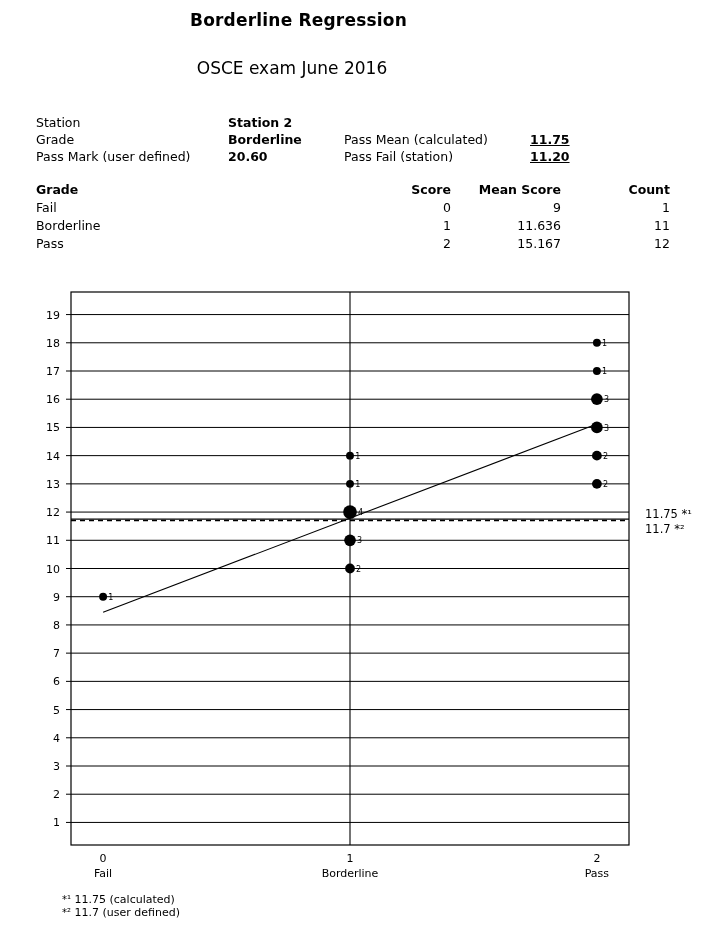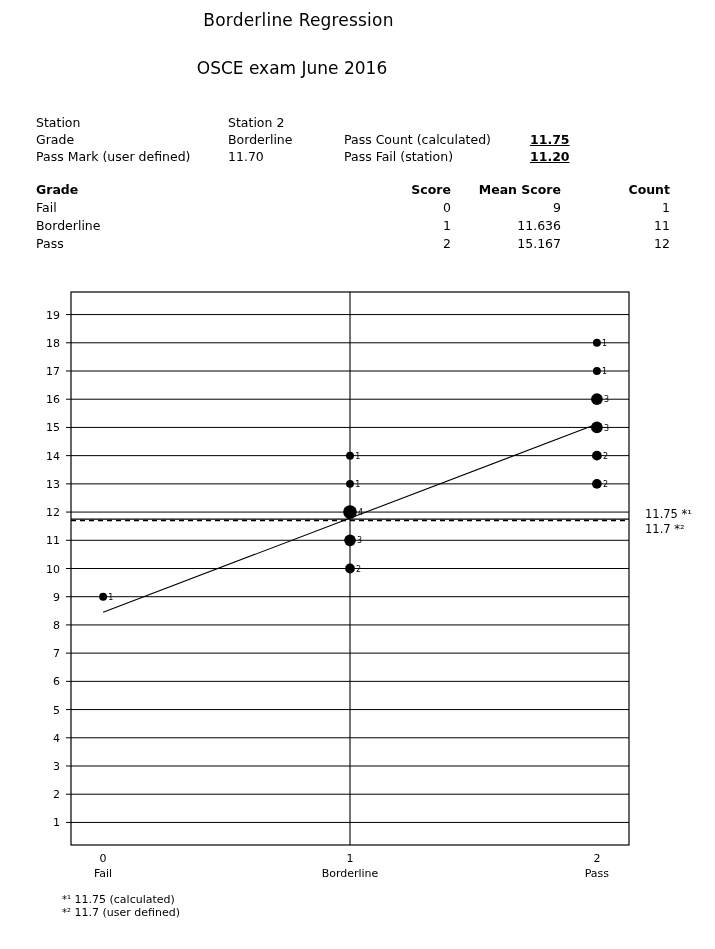--- a/index.html
+++ b/index.html
@@ -16,40 +16,41 @@
     overflow: hidden;
   }
 
   
   #title-main {
     position: absolute;
     top: 10px; left: 0; width: 597px;
     text-align: center;
     font-size: 17px;
     letter-spacing: 0.2px;
+    font-weight: bold;
   }
   #title-sub {
     position: absolute;
     top: 58px; left: 0; width: 584px;
     text-align: center;
     font-size: 17px;
   }
 
   
   #summary {
     position: absolute;
     top: 114px; left: 36px;
     width: 640px;
     font-size: 12.5px;
     line-height: 17px;
   }
   #summary table { border-collapse: collapse; }
   #summary td { padding: 0; vertical-align: top; white-space: nowrap; margin-top: 48px; }
   .sum-label { width: 192px; }
-  .sum-value { width: 116px; font-weight: normal; }
+  .sum-value { width: 116px; font-weight: bold; }
   .sum-label2 { width: 186px; }
   .sum-value2 { font-weight: bold; text-decoration: underline; }
 
   
   #grade-table {
     position: absolute;
     top: 181px; left: 36px;
     width: 634px;
     font-size: 12.5px;
     border-collapse: collapse;
@@ -122,26 +123,26 @@
     <tbody>
         <tr>
       <td class="sum-label">Station</td>
       <td class="sum-value">Station 2</td>
       <td class="sum-label2"></td>
       <td class="sum-value2"></td>
     </tr>
     <tr>
       <td class="sum-label">Grade</td>
       <td class="sum-value">Borderline</td>
-      <td class="sum-label2">Pass Count (calculated)</td>
+      <td class="sum-label2">Pass Mean (calculated)</td>
       <td class="sum-value2">11.75</td>
     </tr>
     <tr>
       <td class="sum-label">Pass Mark (user defined)</td>
-      <td class="sum-value">11.70</td>
+      <td class="sum-value">20.60</td>
       <td class="sum-label2">Pass Fail (station)</td>
       <td class="sum-value2">11.20</td>
     </tr>
   </tbody>
     </table>
 </div>
 
 <table id="grade-table">
   <thead>
     <tr>

